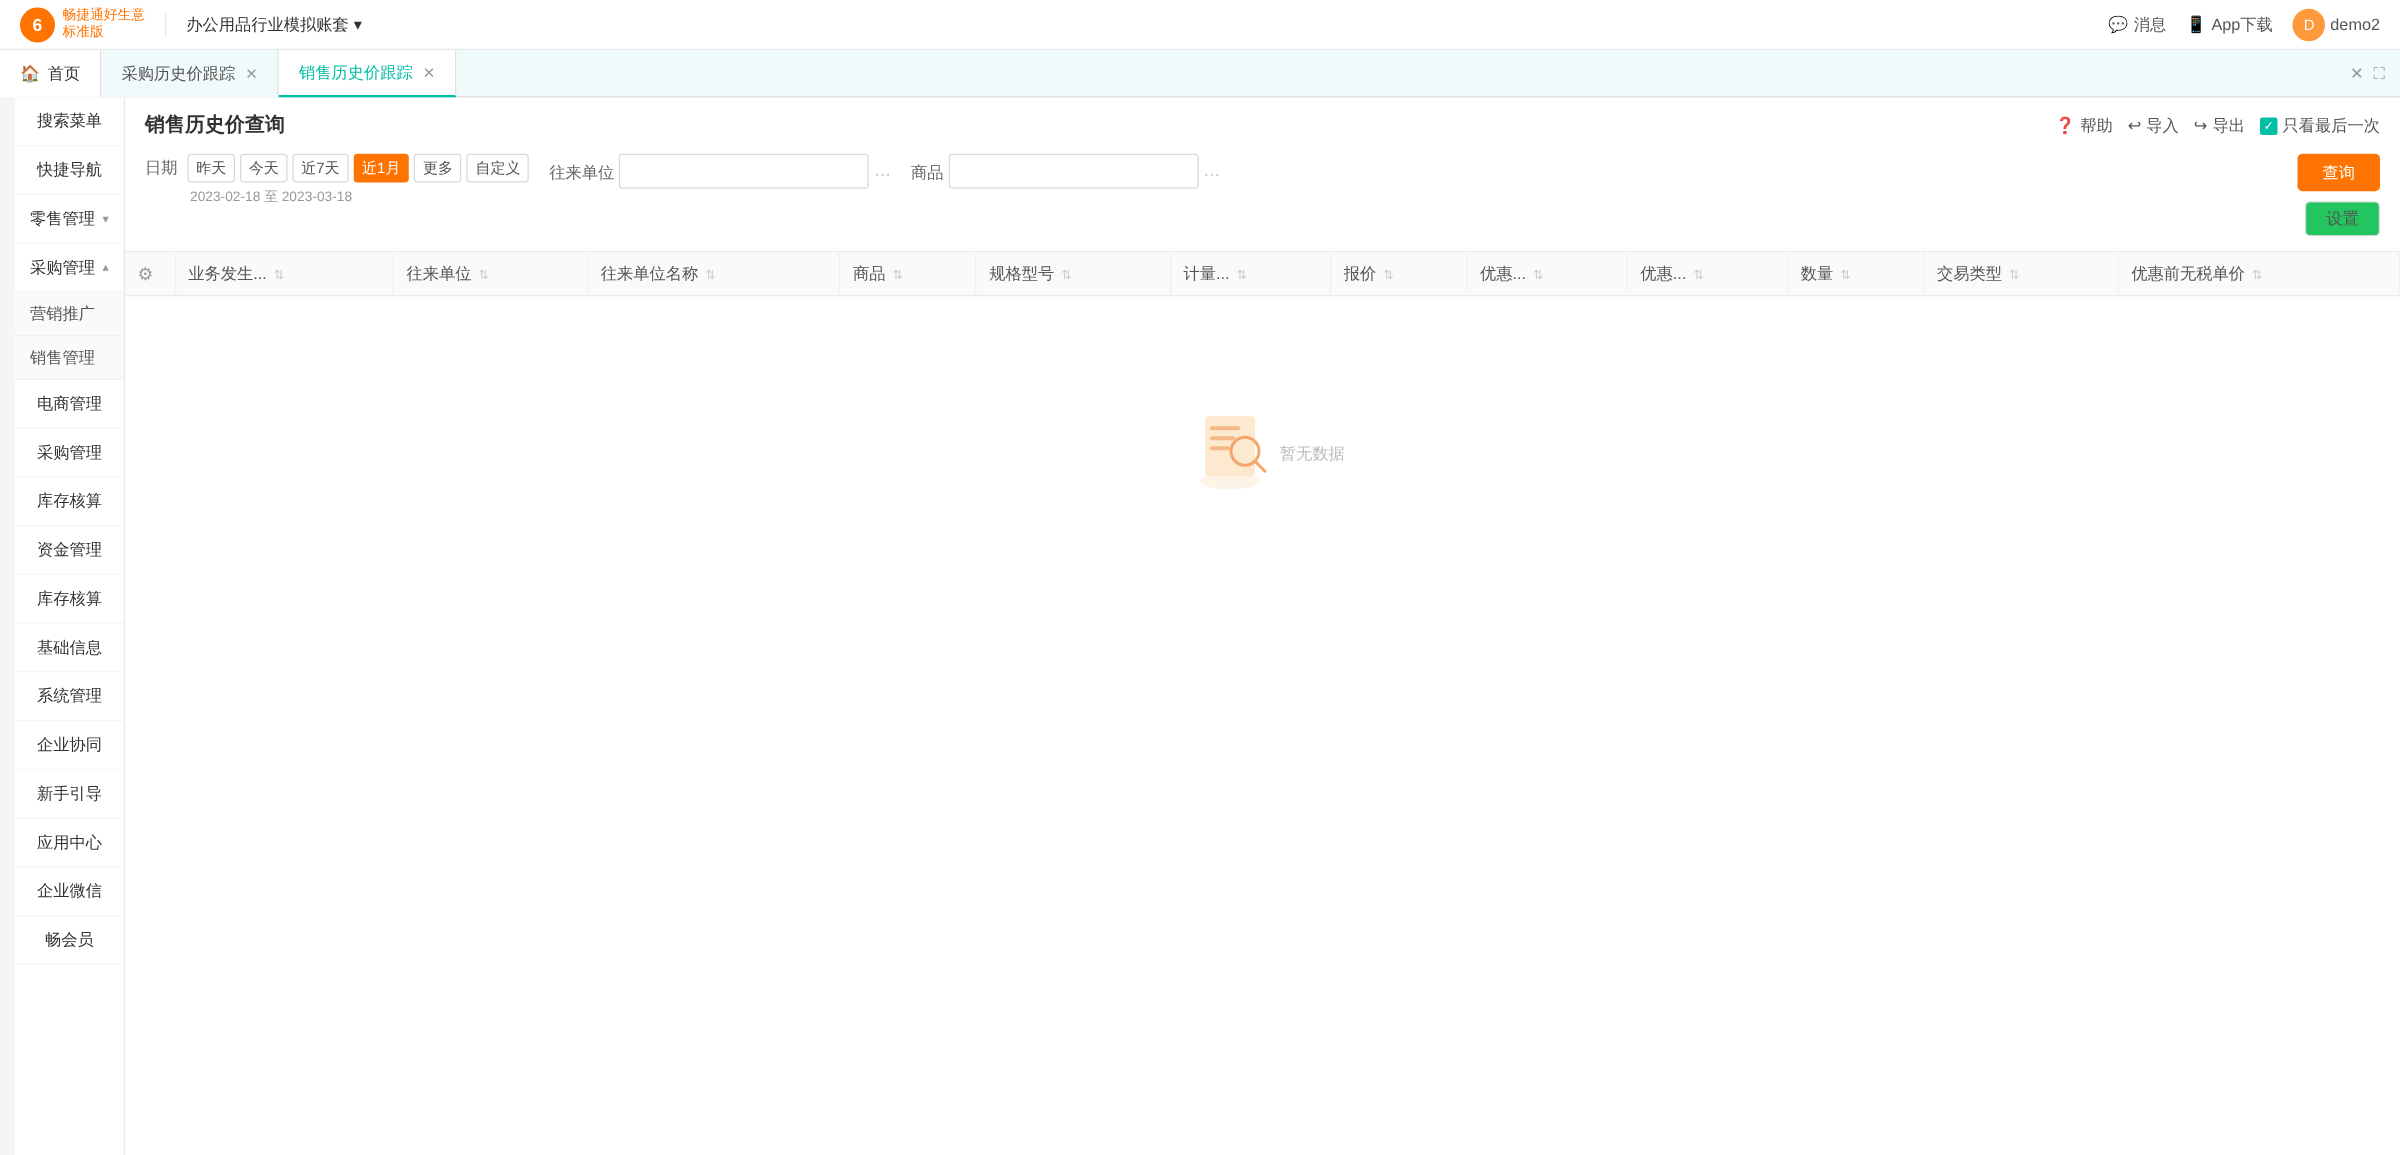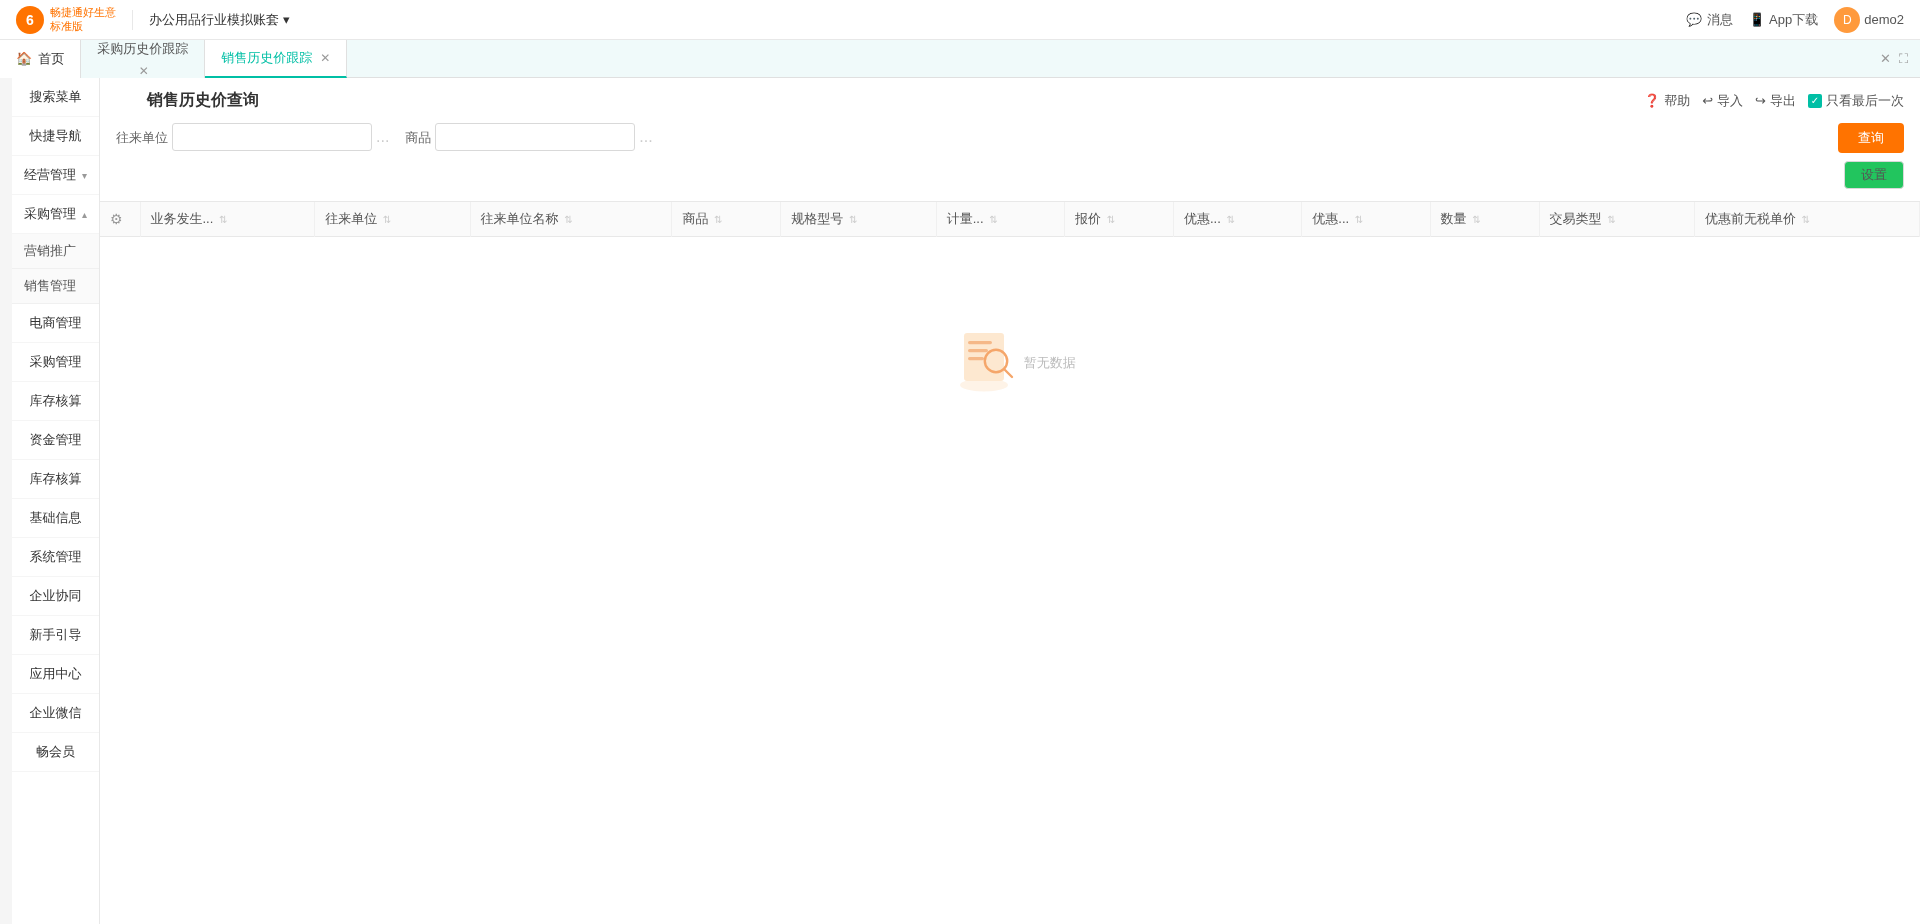--- a/index.html
+++ b/index.html
@@ -110,21 +110,20 @@
       color: #333;
     }
     .tab.active {
       background: #fff;
       color: #00bfa5;
       border-bottom: 2px solid #00bfa5;
     }
     .tab.inactive {
       background: #f0fafa;
       color: #555;
-      flex-direction: column;
     }
     .tab-close {
       font-size: 12px;
       color: #999;
       cursor: pointer;
       margin-left: 2px;
     }
     .tab-spacer { flex: 1; }
     .tab-window-controls {
       display: flex;
@@ -197,21 +196,20 @@
     .page-title-row {
       display: flex;
       align-items: center;
       justify-content: space-between;
       margin-bottom: 12px;
     }
     .page-title {
       font-size: 16px;
       font-weight: bold;
       color: #333;
-      margin-left: 31px;
     }
     .page-actions {
       display: flex;
       align-items: center;
       gap: 12px;
       font-size: 13px;
       color: #555;
     }
     .page-action {
       display: flex;
@@ -449,21 +447,21 @@
 <div class="main-layout">
 
   <div class="sidebar">
     <div class="sidebar-item">
       <span class="item-label">搜索菜单</span>
     </div>
     <div class="sidebar-item">
       <span class="item-label">快捷导航</span>
     </div>
     <div class="sidebar-item with-arrow">
-      <span class="item-label">经营管理</span>
+      <span class="item-label">零售管理</span>
       <span class="arrow-icon">▾</span>
     </div>
     <div class="sidebar-item with-arrow">
       <span class="item-label">采购管理</span>
       <span class="arrow-icon">▴</span>
     </div>
     <div class="sidebar-sub-item">
       <span>营销推广</span>
     </div>
     <div class="sidebar-sub-item">
@@ -526,20 +524,34 @@
             <span>导出</span>
           </div>
           <div class="only-last-checkbox">
             <div class="checkbox-checked">✓</div>
             <span>只看最后一次</span>
           </div>
         </div>
       </div>
 
       <div class="filter-row">
+        <div class="filter-group">
+          <span class="filter-label">日期</span>
+          <div class="date-options">
+            <div class="date-buttons">
+              <button class="date-btn">昨天</button>
+              <button class="date-btn">今天</button>
+              <button class="date-btn">近7天</button>
+              <button class="date-btn active">近1月</button>
+              <button class="date-btn">更多</button>
+              <button class="date-btn">自定义</button>
+            </div>
+            <div class="date-range">2023-02-18 至 2023-03-18</div>
+          </div>
+        </div>
 
         <div class="filter-field">
           <span class="filter-label">往来单位</span>
           <input class="filter-input" type="text" style="">
           <span class="filter-dots">...</span>
         </div>
 
         <div class="filter-field">
           <span class="filter-label">商品</span>
           <input class="filter-input" type="text" style="">

